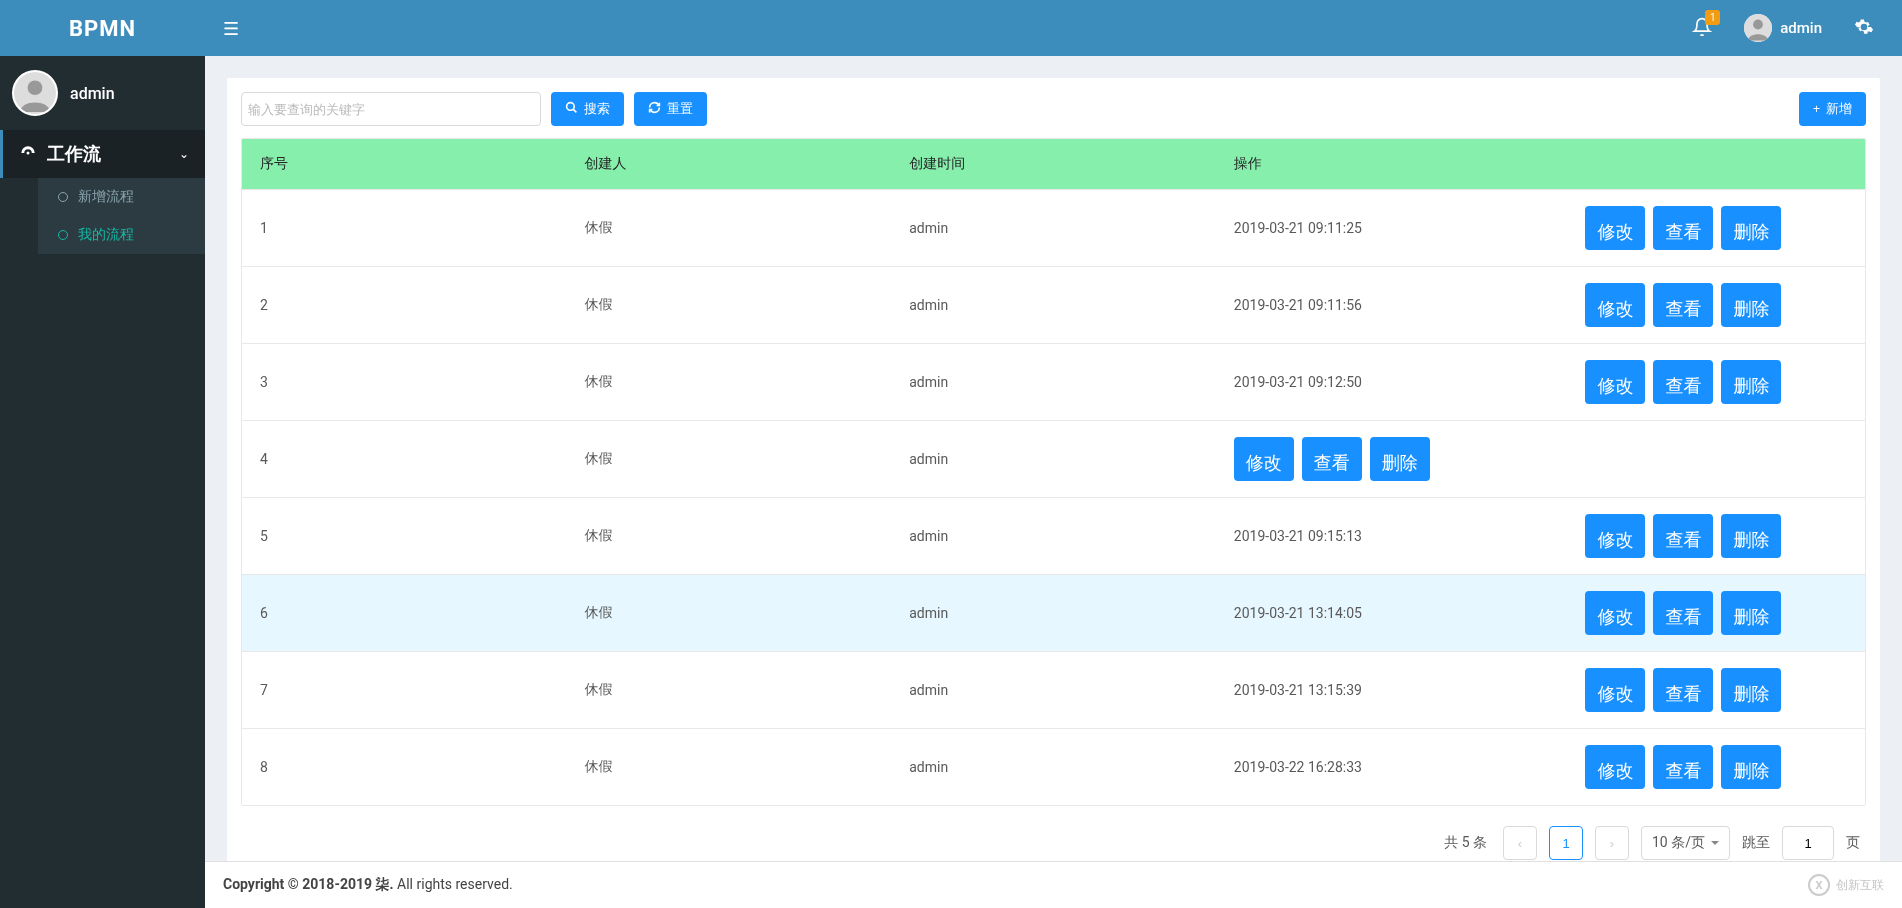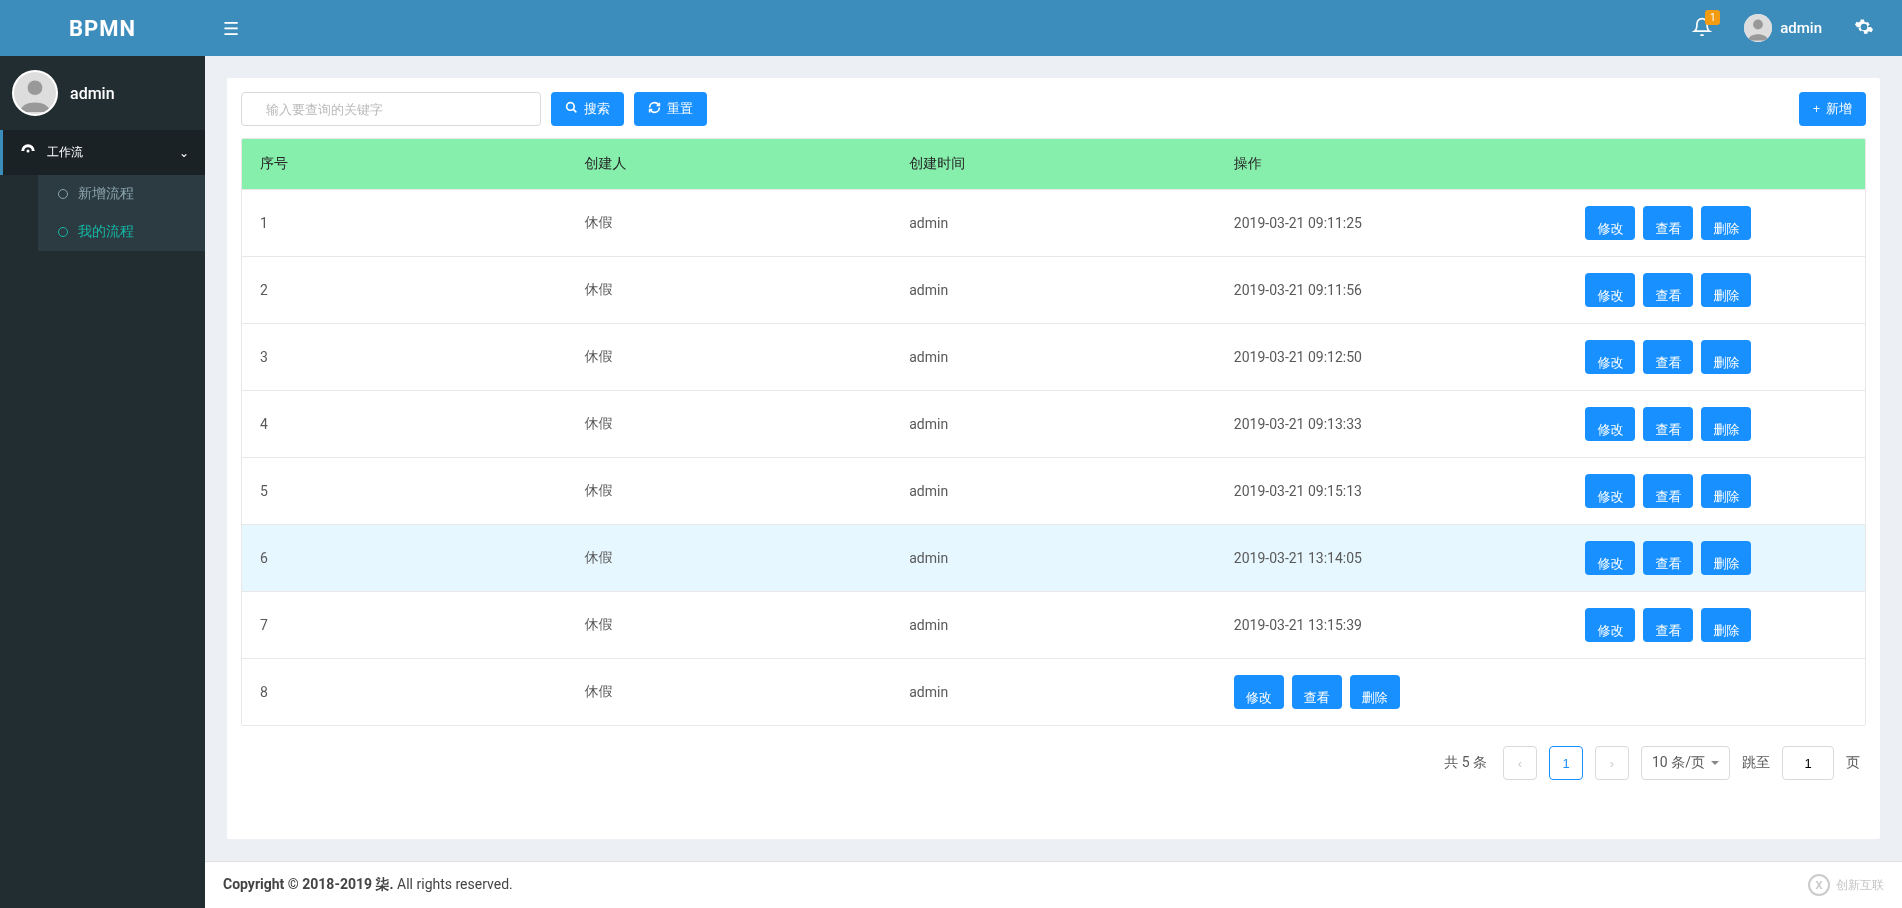--- a/index.html
+++ b/index.html
@@ -10,21 +10,21 @@
     
     .sidebar { width: 205px; background: #222d32; color: #b8c7ce; display: flex; flex-direction: column; flex-shrink: 0; }
     .sidebar-header { height: 56px; background: #3c8dbc; color: #fff; font-weight: bold; font-size: 22px; display: flex; align-items: center; justify-content: center; letter-spacing: 1px; }
     .sidebar-user { display: flex; align-items: center; padding: 14px 12px; gap: 12px; }
     .sidebar-user .avatar { width: 46px; height: 46px; border-radius: 50%; background: #eee; overflow: hidden; display: flex; align-items: center; justify-content: center; border: 2px solid #fff; }
     .sidebar-user .avatar svg { width: 100%; height: 100%; }
     .sidebar-user .uname { color: #fff; font-size: 16px; font-weight: 500; }
     .nav-item { display: flex; align-items: center; padding: 12px 16px; color: #fff; cursor: pointer; background: #1e282c; border-left: 3px solid transparent; }
     .nav-item.active { border-left-color: #3c8dbc; background: #1a2226; }
     .nav-item .nav-icon { width: 18px; margin-right: 10px; }
-    .nav-item .nav-label { flex: 1; font-size: 12px; }
+    .nav-item .nav-label { flex: 1; font-size: 18px; font-weight: bold; }
     .nav-item .chev { font-size: 12px; }
     .subnav { background: #2c3b41; margin-left: 38px; }
     .subnav-item { display: flex; align-items: center; padding: 10px 16px 10px 20px; cursor: pointer; color: #8aa4af; }
     .subnav-item.active { color: #14b8a6; }
     .subnav-item .circ { display: inline-block; width: 10px; height: 10px; border: 1.5px solid currentColor; border-radius: 50%; margin-right: 10px; }
     .subnav-item .lbl { font-size: 14px; }
     
     
     .main-col { flex: 1; display: flex; flex-direction: column; overflow: hidden; }
     
@@ -35,37 +35,37 @@
     .topbar-item { position: relative; cursor: pointer; padding: 0 10px; display: flex; align-items: center; gap: 8px; height: 100%; }
     .badge { position: absolute; top: 10px; right: 2px; background: #f39c12; color: #fff; font-size: 10px; min-width: 15px; height: 15px; border-radius: 3px; display: flex; align-items: center; justify-content: center; padding: 0 3px; }
     .topbar .avatar-sm { width: 28px; height: 28px; border-radius: 50%; background: #eee; overflow: hidden; display:flex; align-items:center; justify-content:center; }
     .topbar .avatar-sm svg{width:100%;height:100%;}
     .topbar .uname { font-size: 15px; font-weight: 500; }
     
     
     .content { flex: 1; overflow: auto; padding: 22px; display: flex; flex-direction: column; }
     .panel { background: #fff; border-radius: 2px; padding: 14px; flex: 1; display: flex; flex-direction: column; }
     .toolbar { display: flex; align-items: center; gap: 10px; margin-bottom: 12px; }
-    .search-input { flex: 0 0 300px; height: 34px; border: 1px solid #d9d9d9; border-radius: 4px; padding: 0 24px; font-size: 13px; color: #555; }
+    .search-input { flex: 0 0 300px; height: 34px; border: 1px solid #d9d9d9; border-radius: 4px; padding: 0 6px; font-size: 13px; color: #555; }
     .search-input::placeholder { color: #bbb; }
     .btn { height: 34px; border: none; border-radius: 4px; padding: 0 14px; font-size: 13px; cursor: pointer; display: inline-flex; align-items: center; gap: 6px; color: #fff; background: #1890ff; }
     .btn .ico { font-size: 12px; }
     .toolbar-spacer { flex: 1; }
     
     
     .tbl { width: 100%; border: 1px solid #e8e8e8; border-radius: 2px; overflow: hidden; }
     .tbl-header, .tbl-row { display: grid; grid-template-columns: 1.2fr 1.2fr 1.2fr 1.3fr 1.1fr; align-items: center; }
     .tbl-header { background: #86efac; border-bottom: 1px solid #e8e8e8; color: #333; font-weight: 500; }
     .tbl-header > div, .tbl-row > div { padding: 16px 18px; font-size: 14px; color: #595959; }
     .tbl-header > div { color: #262626; }
     .tbl-row { border-bottom: 1px solid #e8e8e8; background: #fff; }
     .tbl-row:last-child { border-bottom: none; }
     .tbl-row.hovered { background: #e6f7ff; }
     .actions-cell { display: flex; gap: 8px; justify-content: flex-start; }
-    .btn-sm { height: 34px; padding: 14px 12px; border: none; border-radius: 4px; background: #1890ff; color: #fff; font-size: 13px; cursor: pointer; }
+    .btn-sm { height: 44px; padding: 14px 12px; border: none; border-radius: 4px; background: #1890ff; color: #fff; font-size: 18px; cursor: pointer; }
     
     
     .pager { display: flex; align-items: center; justify-content: flex-end; gap: 12px; padding: 20px 6px 6px; font-size: 14px; color: #595959; }
     .pager .total { margin-right: 4px; }
     .pg-btn { min-width: 34px; height: 34px; border: 1px solid #d9d9d9; background: #fff; border-radius: 4px; display: inline-flex; align-items: center; justify-content: center; cursor: pointer; color: #595959; font-size: 13px; }
     .pg-btn.active { border-color: #1890ff; color: #1890ff; }
     .pg-btn.disabled { color: #ccc; cursor: not-allowed; }
     .pg-select { height: 34px; border: 1px solid #d9d9d9; border-radius: 4px; padding: 0 24px 0 10px; background: #fff; position: relative; display: inline-flex; align-items: center; gap: 6px; cursor: pointer; }
     .pg-select::after { content: ""; position: absolute; right: 10px; top: 14px; border: 4px solid transparent; border-top-color: #888; }
     .jump-input { width: 52px; height: 34px; border: 1px solid #d9d9d9; border-radius: 4px; text-align: center; font-size: 13px; }
@@ -216,21 +216,20 @@
                 <div class="actions-cell">
                   <button class="btn-sm">修改</button>
                   <button class="btn-sm">查看</button>
                   <button class="btn-sm">删除</button>
                 </div>
               </div>
               <div class="tbl-row">
                 <div>4</div>
                 <div>休假</div>
                 <div>admin</div>
-                <div>2019-03-21 09:13:33</div>
                 <div class="actions-cell">
                   <button class="btn-sm">修改</button>
                   <button class="btn-sm">查看</button>
                   <button class="btn-sm">删除</button>
                 </div>
               </div>
               <div class="tbl-row">
                 <div>5</div>
                 <div>休假</div>
                 <div>admin</div>
@@ -260,20 +259,21 @@
                 <div class="actions-cell">
                   <button class="btn-sm">修改</button>
                   <button class="btn-sm">查看</button>
                   <button class="btn-sm">删除</button>
                 </div>
               </div>
               <div class="tbl-row">
                 <div>8</div>
                 <div>休假</div>
                 <div>admin</div>
+                <div>2019-03-22 16:28:33</div>
                 <div class="actions-cell">
                   <button class="btn-sm">修改</button>
                   <button class="btn-sm">查看</button>
                   <button class="btn-sm">删除</button>
                 </div>
               </div>
             </div>
         </div>
 
         <div class="pager">

